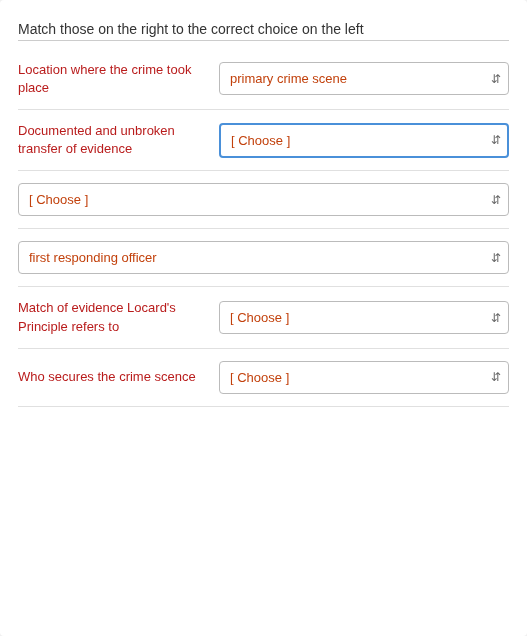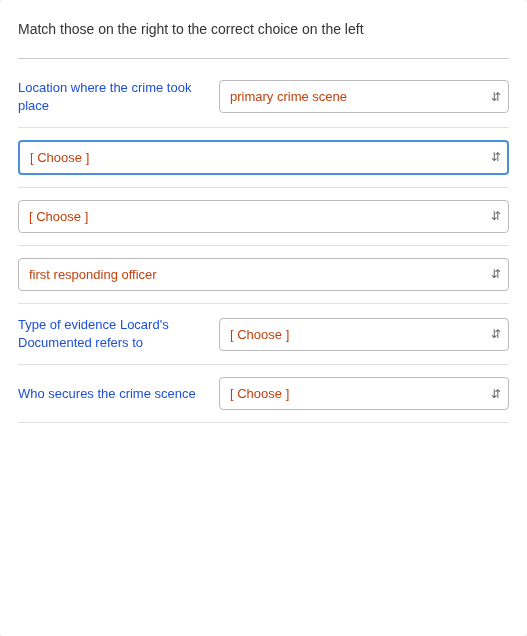--- a/index.html
+++ b/index.html
@@ -21,21 +21,20 @@
       width: 527px;
       min-height: 636px;
       background: #ffffff;
       padding: 20px 18px 20px 18px;
       border-radius: 4px;
     }
 
     .title {
       font-size: 14px;
       color: #333;
-      margin-bottom: 18px;
       line-height: 1.4;
       font-weight: 400;
     }
 
     .divider {
       border: none;
       border-top: 1px solid #ccc;
       margin-bottom: 8px;
     }
 
@@ -50,21 +49,21 @@
       flex-direction: row;
       align-items: center;
       padding: 12px 0;
       border-bottom: 1px solid #e0e0e0;
       gap: 16px;
     }
 
     .row-label {
       flex: 0 0 185px;
       font-size: 13px;
-      color: #1d4ed8;
+      color: #b91c1c;
       line-height: 1.4;
     }
 
     .row-select-wrapper {
       flex: 1;
     }
 
     .row-select {
       width: 100%;
       padding: 8px 28px 8px 10px;
@@ -118,36 +117,37 @@
   <p class="title">Match those on the right to the correct choice on the left</p>
   <hr class="divider">
   <div class="rows" id="rows-container">
   <div class="row">
         <div class="row-label">Location where the crime took place</div>
         <div class="row-select-wrapper">
           <div class="select-wrapper"><select class="row-select"><option value="primary_crime_scene">primary crime scene</option><option value="choose">[ Choose ]</option></select><span class="chevron-icon">⇵</span></div>
         </div>
       </div>
       <div class="row">
+        <div class="row-label">Documented and unbroken transfer of evidence</div>
         <div class="row-select-wrapper">
           <div class="select-wrapper"><select class="row-select highlighted"><option value="choose">[ Choose ]</option><option value="primary_crime_scene">primary crime scene</option></select><span class="chevron-icon">⇵</span></div>
         </div>
       </div>
       <div class="row">
         <div class="row-select-wrapper">
           <div class="select-wrapper"><select class="row-select"><option value="choose">[ Choose ]</option><option value="primary_crime_scene">primary crime scene</option></select><span class="chevron-icon">⇵</span></div>
         </div>
       </div>
       <div class="row">
         <div class="row-select-wrapper">
           <div class="select-wrapper"><select class="row-select"><option value="first_responding_officer">first responding officer</option><option value="choose">[ Choose ]</option></select><span class="chevron-icon">⇵</span></div>
         </div>
       </div>
       <div class="row">
-        <div class="row-label">Type of evidence Locard's Documented refers to</div>
+        <div class="row-label">Match of evidence Locard's Principle refers to</div>
         <div class="row-select-wrapper">
           <div class="select-wrapper"><select class="row-select"><option value="choose">[ Choose ]</option><option value="primary_crime_scene">primary crime scene</option></select><span class="chevron-icon">⇵</span></div>
         </div>
       </div>
       <div class="row">
         <div class="row-label">Who secures the crime scence</div>
         <div class="row-select-wrapper">
           <div class="select-wrapper"><select class="row-select"><option value="choose">[ Choose ]</option><option value="primary_crime_scene">primary crime scene</option></select><span class="chevron-icon">⇵</span></div>
         </div>
       </div>

